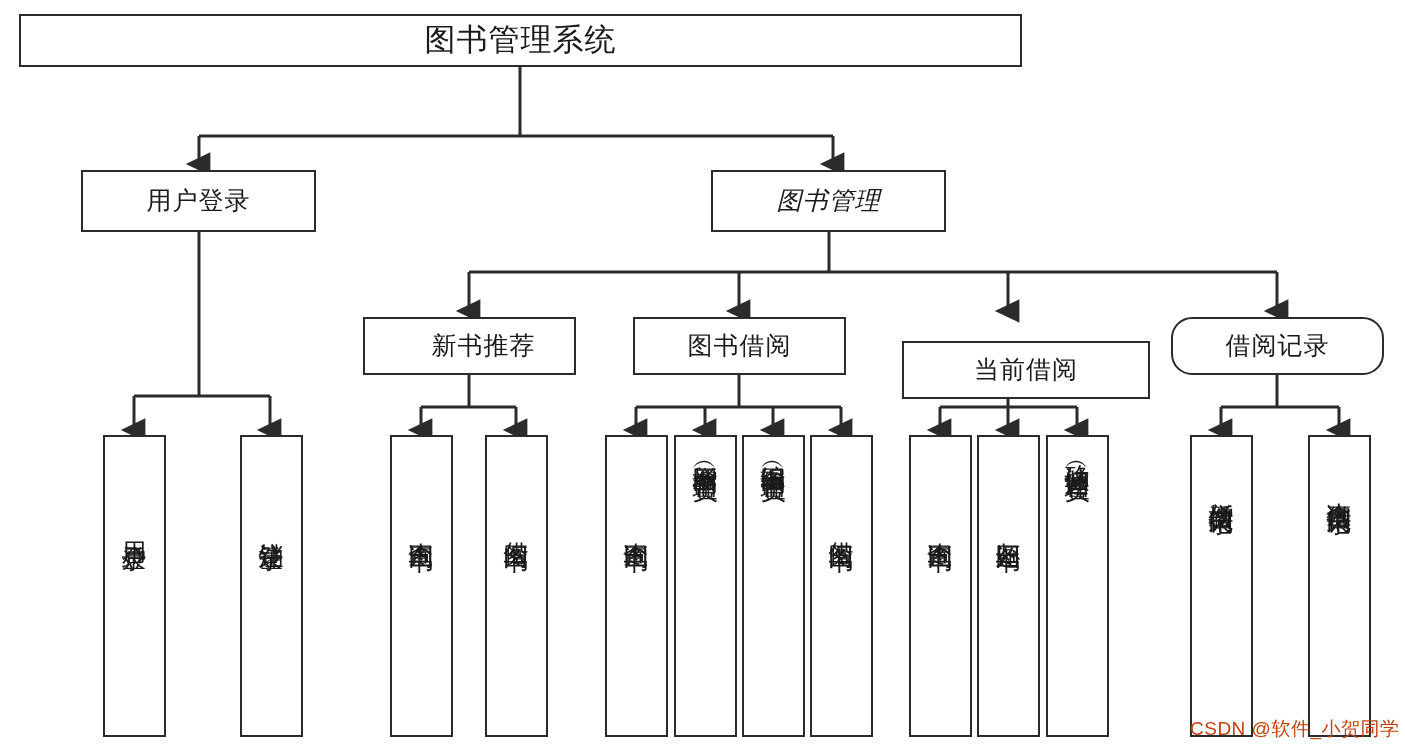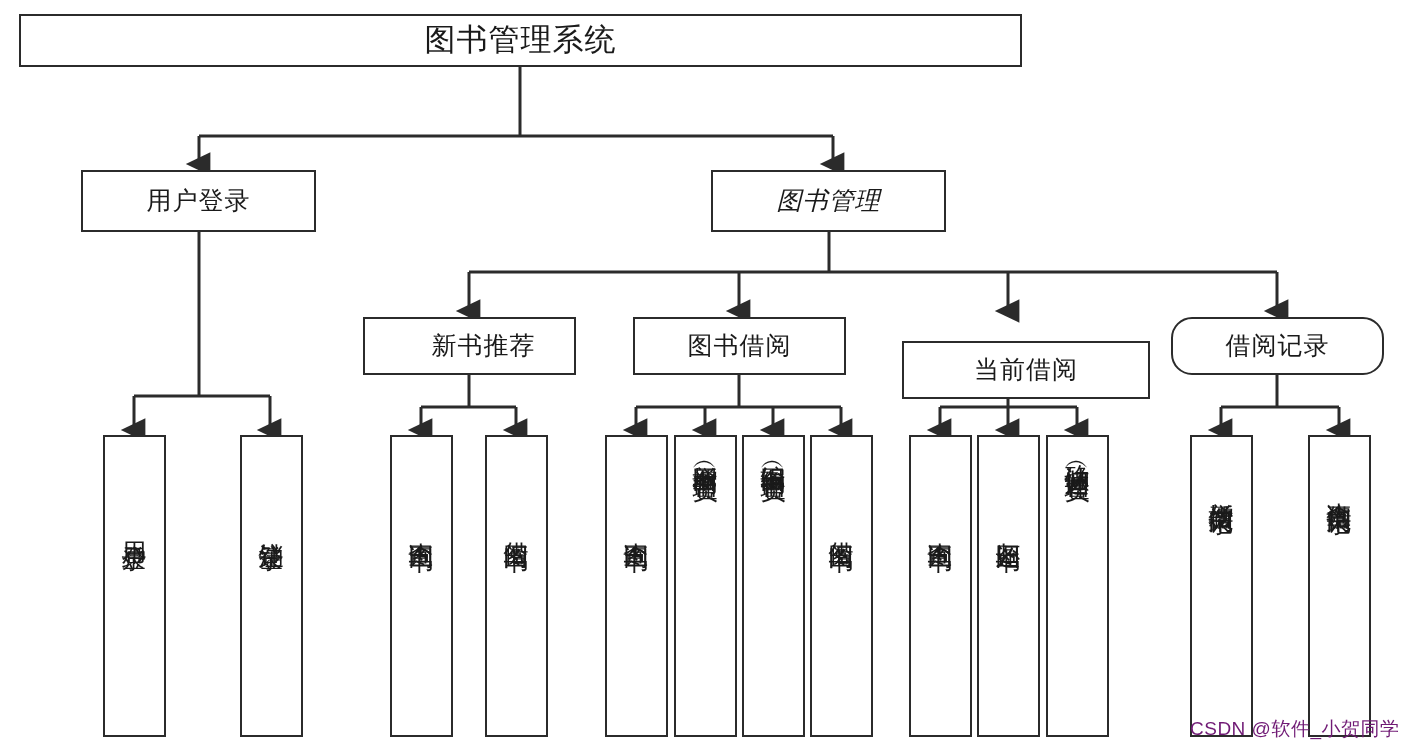--- a/index.html
+++ b/index.html
@@ -61,21 +61,21 @@
     display: block;
   }
   .label {
     display: block;
   }
   #watermark {
     position: absolute;
     left: 1190px;
     top: 716px;
     font-size: 19px;
-    color: #701a75;
+    color: #c2410c;
     white-space: nowrap;
     z-index: 5;
     letter-spacing: 0.5px;
   }
 </style>
 </head>
 <body>
 
 <div id="canvas">
 

